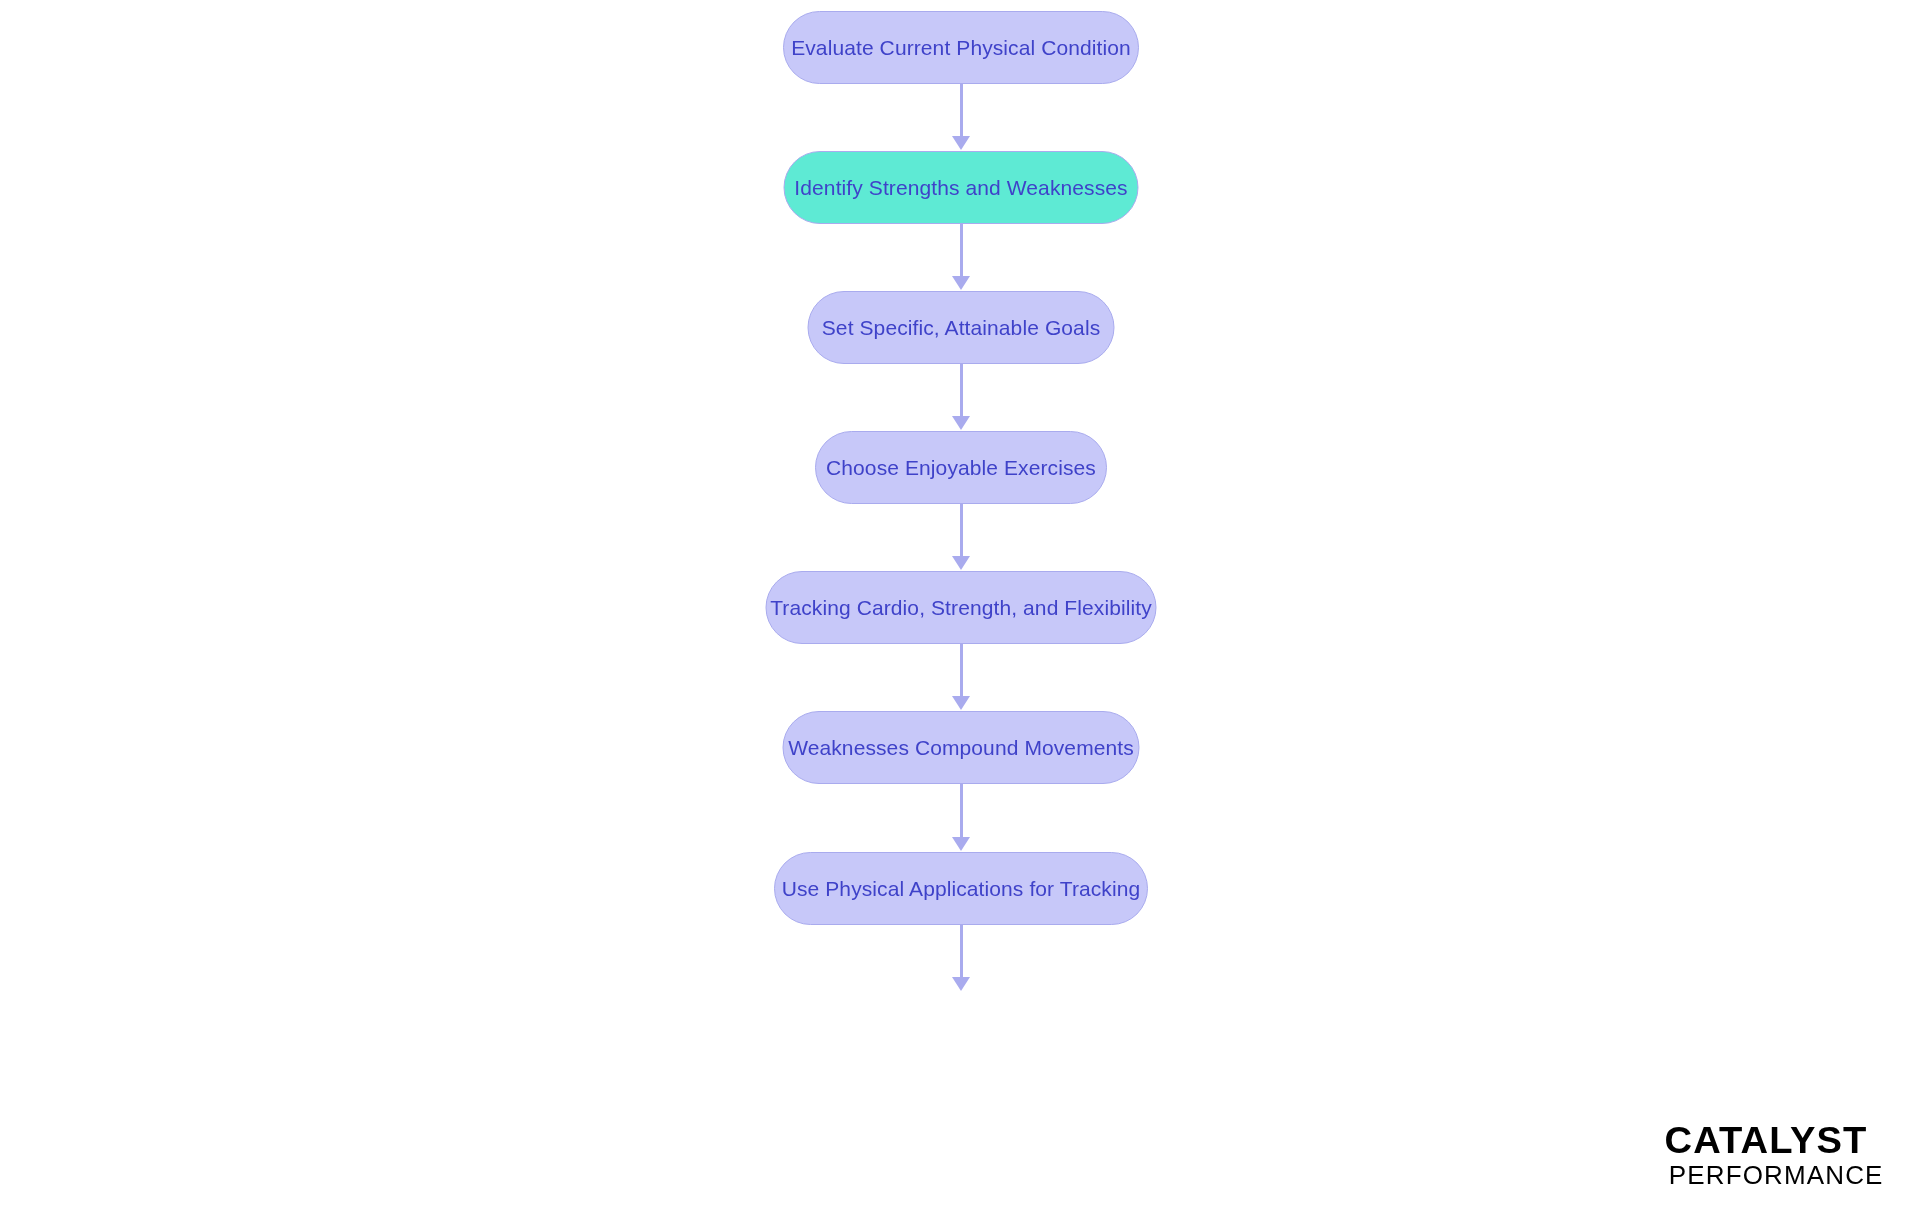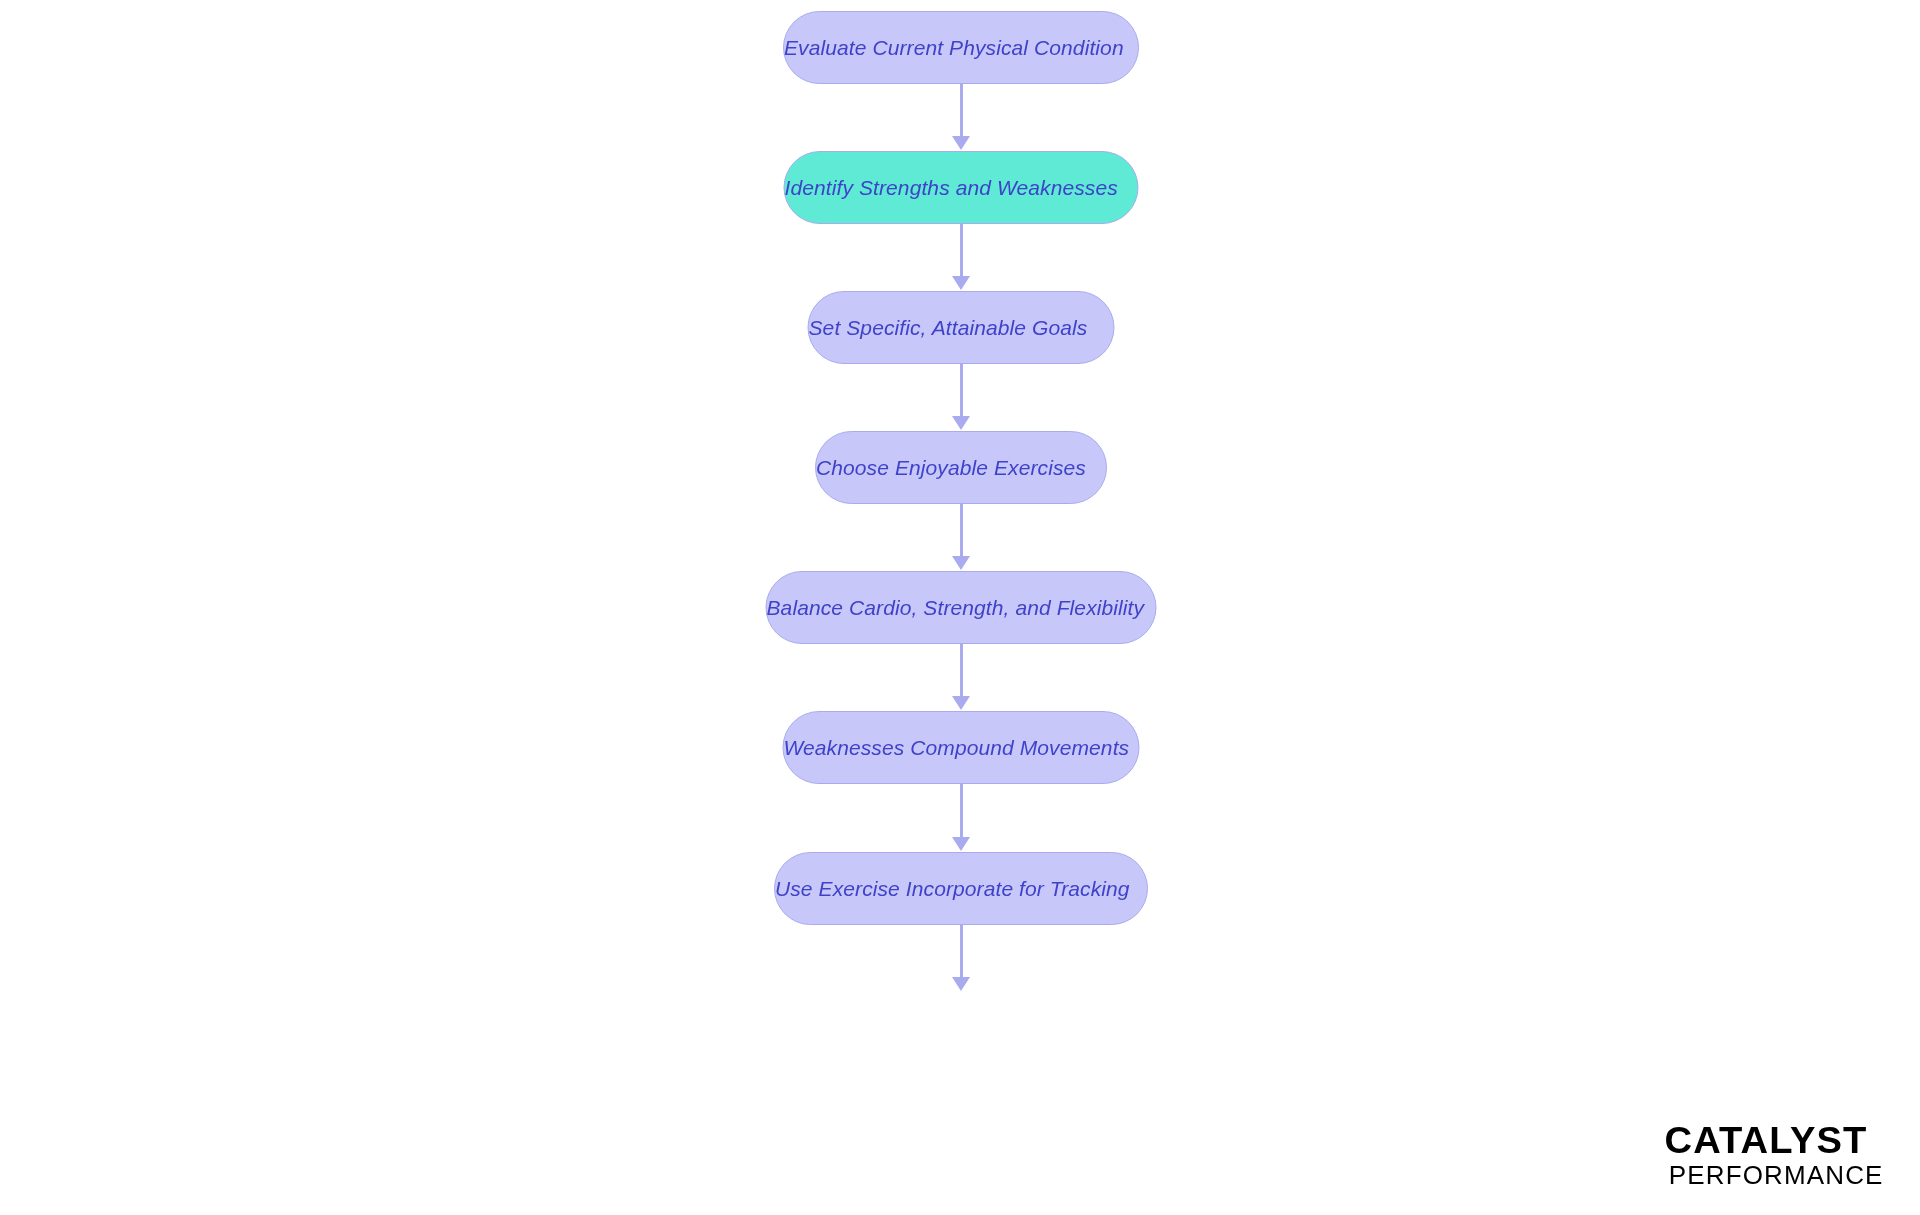--- a/index.html
+++ b/index.html
@@ -26,30 +26,29 @@
 
   .flow-node {
     position: absolute;
     box-sizing: border-box;
     height: 73px;
     border-radius: 37px;
     background: #c7c8f9;
     border: 1px solid #a9abee;
     display: flex;
     align-items: center;
-    justify-content: flex-start;
+    justify-content: center;
     color: #3f42c9;
     font-size: 21px;
     font-family: "Liberation Sans", sans-serif;
     font-weight: 400;
     letter-spacing: 0.1px;
     white-space: nowrap;
     line-height: 1;
     transform: translateX(-50%);
-    font-style: italic;
   }
 
   .node-label {
     pointer-events: none;
   }
 
   .flow-edge {
     position: absolute;
     transform: translateX(-50%);
     width: 24px;
@@ -147,26 +146,26 @@
     <div class="flow-node" style="left: 961px; top: 150.5px; width: 355px; background: #5eead4; border-color: rgb(169, 171, 238); color: rgb(63, 66, 201);">
       <span class="node-label">Identify Strengths and Weaknesses</span>
     </div>
     <div class="flow-node" style="left: 961px; top: 430.5px; width: 292px; background: rgb(199, 200, 249); border-color: rgb(169, 171, 238); color: rgb(63, 66, 201);">
       <span class="node-label">Choose Enjoyable Exercises</span>
     </div>
     <div class="flow-node" style="left: 961px; top: 290.5px; width: 307px; background: rgb(199, 200, 249); border-color: rgb(169, 171, 238); color: rgb(63, 66, 201);">
       <span class="node-label">Set Specific, Attainable Goals</span>
     </div>
     <div class="flow-node" style="left: 961px; top: 570.5px; width: 391px; background: rgb(199, 200, 249); border-color: rgb(169, 171, 238); color: rgb(63, 66, 201);">
-      <span class="node-label">Balance Cardio, Strength, and Flexibility</span>
+      <span class="node-label">Tracking Cardio, Strength, and Flexibility</span>
     </div>
     <div class="flow-node" style="left: 961px; top: 710.5px; width: 357px; background: rgb(199, 200, 249); border-color: rgb(169, 171, 238); color: rgb(63, 66, 201);">
       <span class="node-label">Weaknesses Compound Movements</span>
     </div>
     <div class="flow-node" style="left: 961px; top: 851.5px; width: 374px; background: rgb(199, 200, 249); border-color: rgb(169, 171, 238); color: rgb(63, 66, 201);">
-      <span class="node-label">Use Exercise Incorporate for Tracking</span>
+      <span class="node-label">Use Physical Applications for Tracking</span>
     </div>
   </div>
 
 <div id="brand-logo">
   <span class="brand-primary">CATALYST</span>
   <span class="brand-secondary">PERFORMANCE</span>
 </div>
 
 </body></html>

